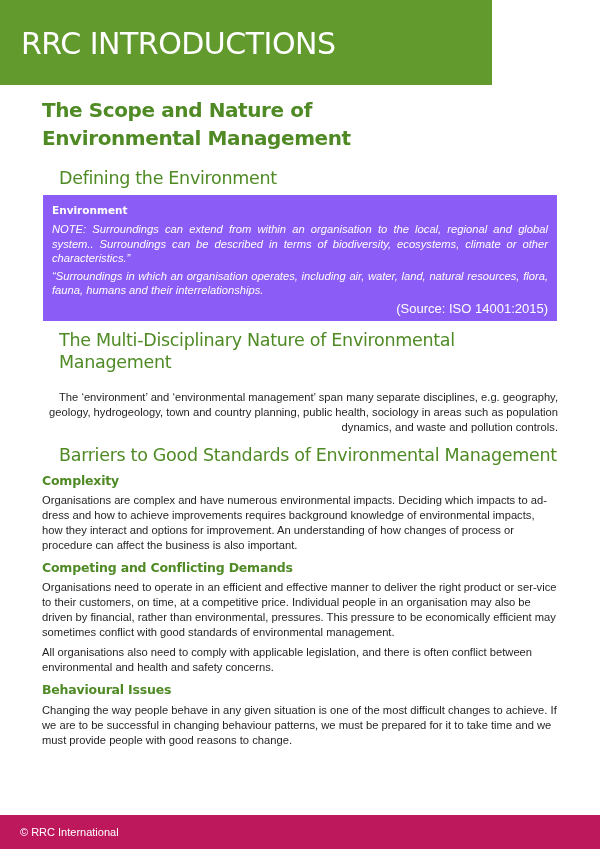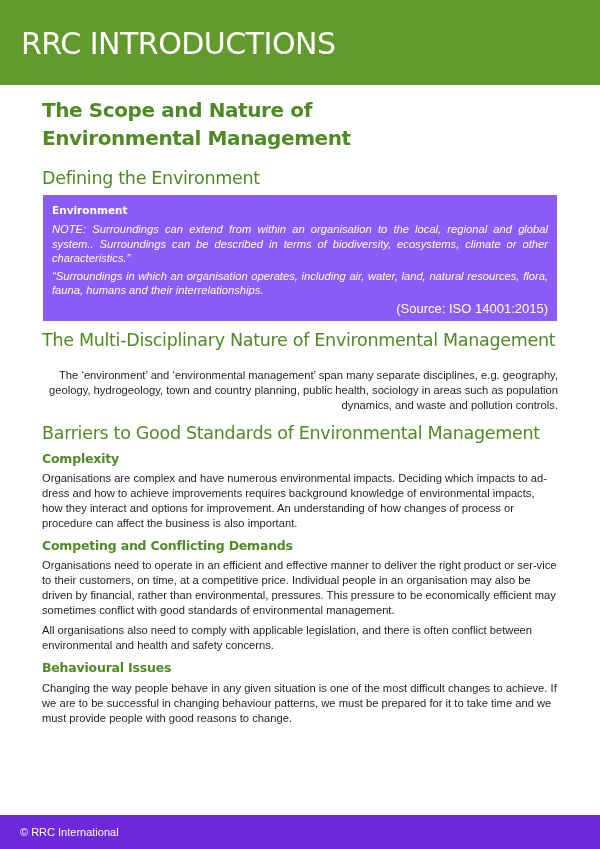--- a/index.html
+++ b/index.html
@@ -1,20 +1,20 @@
 <!DOCTYPE html>
 <html><head>
   <meta charset="utf-8">
   <style>
     * { margin: 0; padding: 0; box-sizing: border-box; }
     html, body { width: 600px; height: 849px; background: #ffffff; overflow: hidden; }
     body { position: relative; font-family: "Liberation Sans", "DejaVu Sans", sans-serif; color: #231f20; }
 
     .header {
-      position: absolute; left: 0; top: 0; width: 600px; height: 85px;
+      position: absolute; left: 0; top: 0; width: 492px; height: 85px;
       background: #629a2e;
     }
     .header-title {
       position: absolute; left: 21px; top: 26px;
       font-family: "DejaVu Sans", sans-serif;
       font-size: 30px; line-height: 36px; color: #ffffff; letter-spacing: -0.5px;
       font-weight: normal;
     }
 
     .content { position: absolute; left: 42px; top: 96px; width: 516px; }
@@ -22,20 +22,21 @@
     .page-title {
       font-family: "DejaVu Sans", sans-serif;
       font-size: 20px; line-height: 28px; font-weight: bold; color: #4f8a25;
       letter-spacing: -0.4px;
     }
 
     .section-title {
       font-family: "DejaVu Sans", sans-serif;
       font-size: 17.5px; line-height: 22px; color: #4f8a25; font-weight: normal;
       letter-spacing: -0.3px;
+      margin-left: 17px;
     }
     .subsection-title {
       font-family: "DejaVu Sans", sans-serif;
       font-size: 12.5px; line-height: 17px; color: #4f8a25; font-weight: bold;
       letter-spacing: -0.2px;
     }
     .para {
       font-family: "Liberation Sans", sans-serif;
       font-size: 11.2px; line-height: 15px; color: #231f20;
     }
@@ -53,21 +54,21 @@
       font-style: italic; font-size: 11.2px; line-height: 14.5px; color: #ffffff;
       text-align: justify;
     }
     .def-box .def-source {
       font-family: "Liberation Sans", sans-serif;
       font-size: 13px; line-height: 15px; color: #ffffff; text-align: right;
     }
 
     .footer {
       position: absolute; left: 0; top: 815px; width: 600px; height: 34px;
-      background: #6d28d9;
+      background: #be185d;
     }
     .footer-text {
       position: absolute; left: 20px; top: 10px;
       font-family: "Liberation Sans", sans-serif;
       font-size: 11px; line-height: 14px; color: #ffffff;
     }
   </style>
 </head>
 <body>
 

